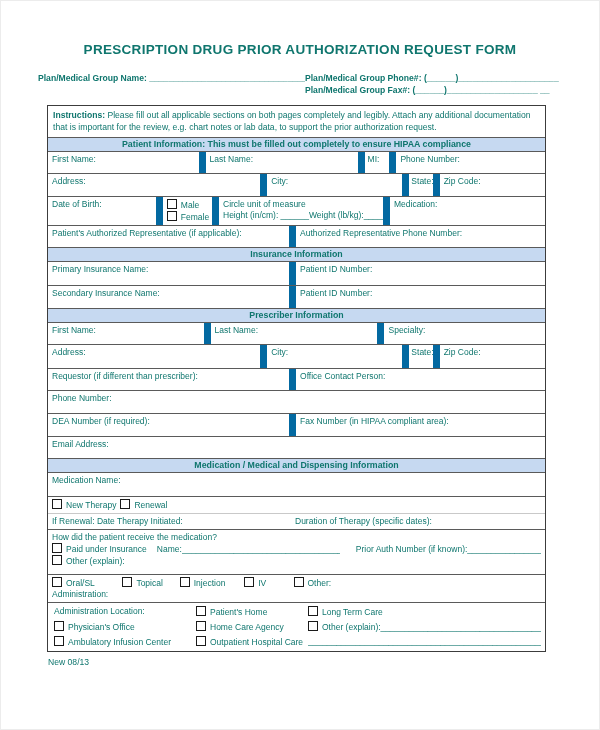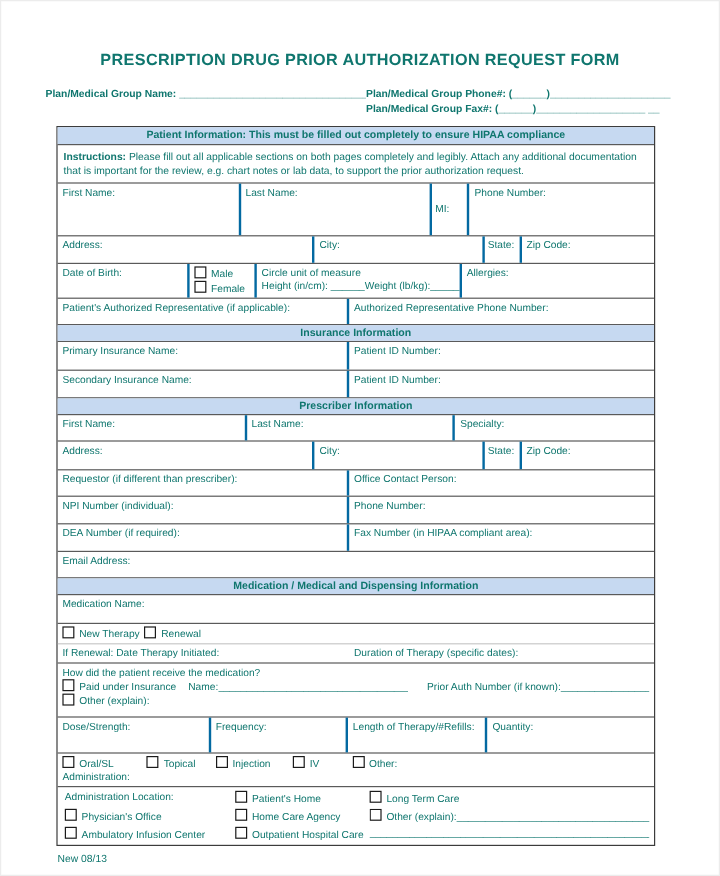--- a/index.html
+++ b/index.html
@@ -8,21 +8,21 @@
         box-shadow:inset 0 0 0 1px #ececec;}
   .title{text-align:center;font-weight:bold;font-size:13.5px;letter-spacing:.3px;padding-top:42px;}
   .planrow{display:flex;margin:15px 38px 0 38px;font-size:8.6px;font-weight:bold;line-height:12px;}
   .plan-left{width:267px;white-space:nowrap;overflow:hidden;}
   .plan-right{flex:1;white-space:nowrap;overflow:hidden;}
   .plan-right div{white-space:nowrap;overflow:hidden;}
   .fill{font-weight:bold;}
   .form-table{margin:9px 0 0 47px;width:499px;border:1.5px solid #3c3c3c;box-sizing:border-box;font-size:8.5px;}
   .r{display:flex;border-top:1px solid #5a5a5a;box-sizing:border-box;}
   .r:first-child{border-top:none;}
-  .c{border-left:2px solid #0369a1;padding:2px 4px;box-sizing:border-box;line-height:1.3;overflow:hidden;white-space:nowrap;}
+  .c{border-left:7px solid #0369a1;padding:2px 4px;box-sizing:border-box;line-height:1.3;overflow:hidden;white-space:nowrap;}
   .c:first-child{border-left:none;}
   .wrap{white-space:normal;}
   .sec{background:#c6d9f1;text-align:center;font-weight:bold;font-size:8.8px;
        padding:1px 2px;width:100%;line-height:11px;box-sizing:border-box;}
   .instructions{font-size:8.6px;line-height:1.45;padding:3px 5px;min-height:30px;}
   .h22{min-height:22px}.h23{min-height:23px}.h24{min-height:24px}.h29{min-height:29px}
   .h30{min-height:30px}.h45{min-height:45px}.h25{min-height:25px}.h46{min-height:46px}.h14{min-height:14px}
   .cb{display:inline-block;width:8px;height:8px;border:1px solid #1a1a1a;background:#fff;
       margin-right:4px;vertical-align:-1px;flex:none;}
   .cbitem{display:inline-block;white-space:nowrap;}
@@ -51,55 +51,55 @@
       </div>
       <div>
         <span>Plan/Medical Group Fax#:</span>
         <span class="fill">(______)___________________ __</span>
       </div>
     </div>
   </div>
 
   <div class="form-table">
 
-    <div class="r h14">
-      <div class="sec">Patient Information:  This must be filled out completely to ensure HIPAA compliance</div>
-    </div>
-
     <div class="r">
       <div class="c instructions wrap" style="width:100%">
         <b>Instructions:</b><span> Please fill out all applicable sections on both pages completely and legibly.  Attach any additional documentation that is important for the review, e.g. chart notes or lab data, to support the prior authorization request.</span>
       </div>
     </div>
 
+    <div class="r h14">
+      <div class="sec">Patient Information:  This must be filled out completely to ensure HIPAA compliance</div>
+    </div>
+
     <div class="r h22">
       <div class="c" style="width:30.3%"><span>First Name:</span></div>
       <div class="c" style="width:32%"><span>Last Name:</span></div>
-      <div class="c" style="width:6.4%;padding:16px 3px"><span>MI:</span></div>
+      <div class="c" style="width:6.4%;padding:2px 3px"><span>MI:</span></div>
       <div class="c" style="flex:1"><span>Phone Number:</span></div>
     </div>
 
     <div class="r h23">
       <div class="c" style="width:42.7%"><span>Address:</span></div>
       <div class="c" style="width:28.6%"><span>City:</span></div>
       <div class="c" style="width:6.1%;padding:2px 2px"><span>State:</span></div>
       <div class="c" style="flex:1"><span>Zip Code:</span></div>
     </div>
 
     <div class="r h29">
       <div class="c" style="width:21.7%"><span>Date of Birth:</span></div>
       <div class="c" style="width:11.3%">
         <div><span class="cb"></span><span>Male</span></div>
         <div><span class="cb"></span><span>Female</span></div>
       </div>
       <div class="c" style="width:34.4%">
         <div>Circle unit of measure</div>
         <div><span>Height (in/cm): ______</span><span>Weight (lb/kg):______</span></div>
       </div>
-      <div class="c" style="flex:1"><span>Allergies:</span></div>
+      <div class="c" style="flex:1"><span>Medication:</span></div>
     </div>
 
     <div class="r h22">
       <div class="c" style="width:48.5%"><span>Patient's Authorized Representative (if applicable):</span></div>
       <div class="c" style="flex:1"><span>Authorized Representative Phone Number:</span></div>
     </div>
 
     <div class="r h14">
       <div class="sec">Insurance Information</div>
     </div>
@@ -130,21 +130,20 @@
       <div class="c" style="width:6.1%;padding:2px 2px"><span>State:</span></div>
       <div class="c" style="flex:1"><span>Zip Code:</span></div>
     </div>
 
     <div class="r h22">
       <div class="c" style="width:48.5%"><span>Requestor (if different than prescriber):</span></div>
       <div class="c" style="flex:1"><span>Office Contact Person:</span></div>
     </div>
 
     <div class="r h23">
-      <div class="c" style="width:48.5%"><span>NPI Number (individual):</span></div>
       <div class="c" style="flex:1"><span>Phone Number:</span></div>
     </div>
 
     <div class="r h23">
       <div class="c" style="width:48.5%"><span>DEA Number (if required):</span></div>
       <div class="c" style="flex:1"><span>Fax Number (in HIPAA compliant area):</span></div>
     </div>
 
     <div class="r h22">
       <div class="c" style="width:100%"><span>Email Address:</span></div>
@@ -180,26 +179,20 @@
           <span style="width:158px;overflow:hidden">_____________________________________</span>
           <span style="margin-left:16px">Prior Auth Number (if known):</span>
           <span style="flex:1;overflow:hidden">____________________________</span>
         </div>
         <div>
           <span class="cbitem"><span class="cb"></span><span>Other (explain):</span></span>
         </div>
       </div>
     </div>
 
-    <div class="r h30">
-      <div class="c" style="width:25.3%"><span>Dose/Strength:</span></div>
-      <div class="c" style="width:23%"><span>Frequency:</span></div>
-      <div class="c" style="width:23.4%"><span>Length of Therapy/#Refills:</span></div>
-      <div class="c" style="flex:1"><span>Quantity:</span></div>
-    </div>
 
     <div class="r h25">
       <div class="c" style="width:100%">
         <div>
           <span class="cbitem" style="width:68px"><span class="cb"></span><span>Oral/SL</span></span>
           <span class="cbitem" style="width:55px"><span class="cb"></span><span>Topical</span></span>
           <span class="cbitem" style="width:62px"><span class="cb"></span><span>Injection</span></span>
           <span class="cbitem" style="width:47px"><span class="cb"></span><span>IV</span></span>
           <span class="cbitem"><span class="cb"></span><span>Other:</span></span>
         </div>

